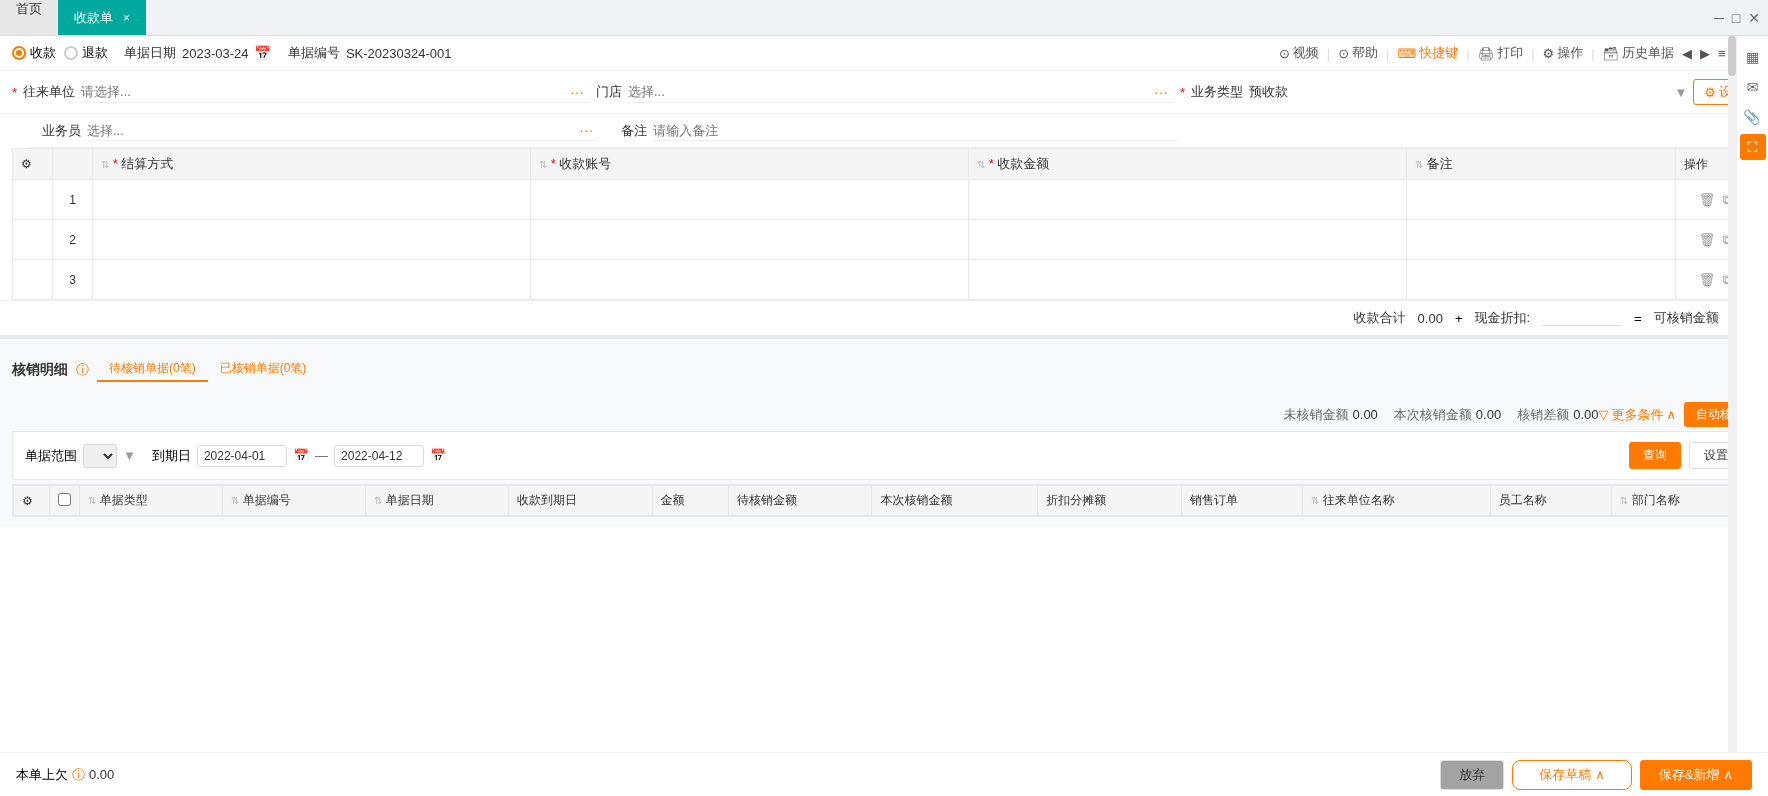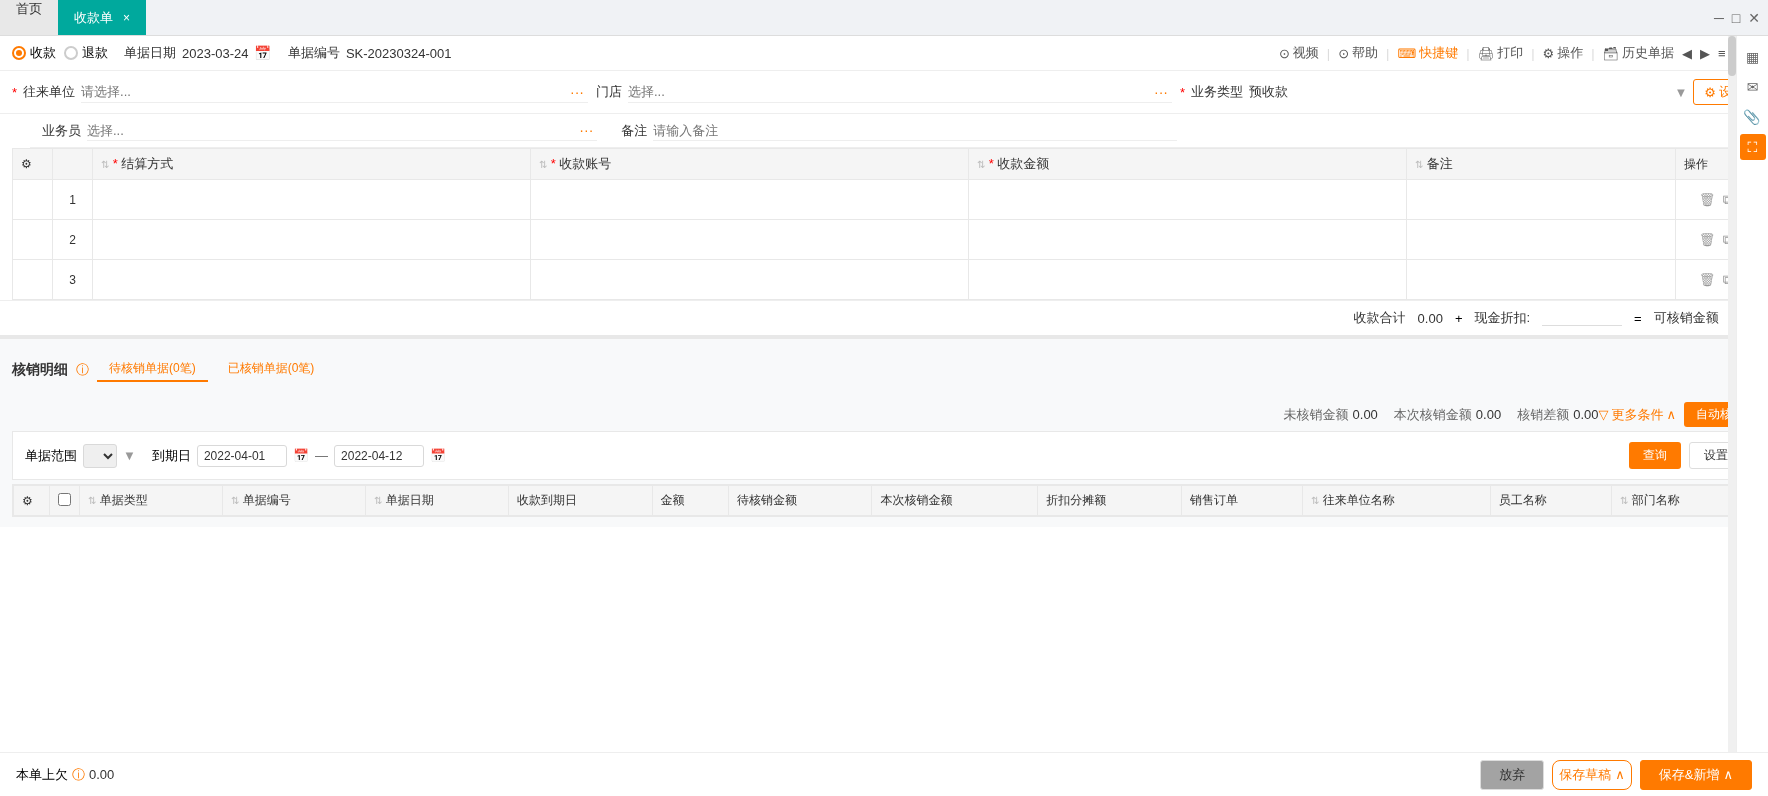--- a/index.html
+++ b/index.html
@@ -112,21 +112,21 @@
       border: none; border-bottom: 1px solid #ddd; outline: none;
       width: 80px; font-size: 13px;
     }
 
     
     .section { background: #f8f9fa; padding: 10px 12px; border-top: 4px solid #e8e8e8; }
     .section-title { font-size: 14px; font-weight: bold; color: #333; display: flex; align-items: center; gap: 6px; }
     .info-icon { color: #ff7a00; cursor: pointer; }
 
     .tab-sub {
-      display: flex; gap: 8px; margin: 8px 0;
+      display: flex; gap: 0; margin: 8px 0;
     }
     .tab-sub-item {
       padding: 3px 12px; cursor: pointer; font-size: 12px; color: #ff7a00;
     }
     .tab-sub-item.pending { border-bottom: 2px solid #ff7a00; }
 
     .stats-row { display: flex; align-items: center; gap: 16px; padding: 4px 0; font-size: 13px; }
     .stats-item { display: flex; align-items: center; gap: 4px; }
     .stats-label { color: #666; }
     .stats-value { color: #333; }
@@ -181,21 +181,21 @@
       height: 44px; z-index: 100;
     }
     .footer-info { display: flex; align-items: center; gap: 4px; font-size: 13px; }
     .footer-btns { margin-left: auto; display: flex; gap: 8px; }
     .btn-discard {
       background: #a3a3a3; border: 1px solid #ddd; color: #333; border-radius: 3px;
       padding: 5px 18px; cursor: pointer; font-size: 13px;
     }
     .btn-draft {
       background: #fff; border: 1px solid #ff7a00; color: #ff7a00; border-radius: 8px;
-      padding: 5px 6px; cursor: pointer; font-size: 13px; display: flex; align-items: center; gap: 4px;
+      padding: 5px 26px; cursor: pointer; font-size: 13px; display: flex; align-items: center; gap: 4px;
     }
     .btn-save {
       background: #ff7a00; border: 1px solid #ff7a00; color: #fff; border-radius: 3px;
       padding: 5px 18px; cursor: pointer; font-size: 13px; display: flex; align-items: center; gap: 4px;
     }
 
     
     .right-sidebar {
       position: fixed; right: 0; top: 36px; width: 32px; background: #fff;
       border-left: 1px solid #eee; height: calc(796px - 36px);

